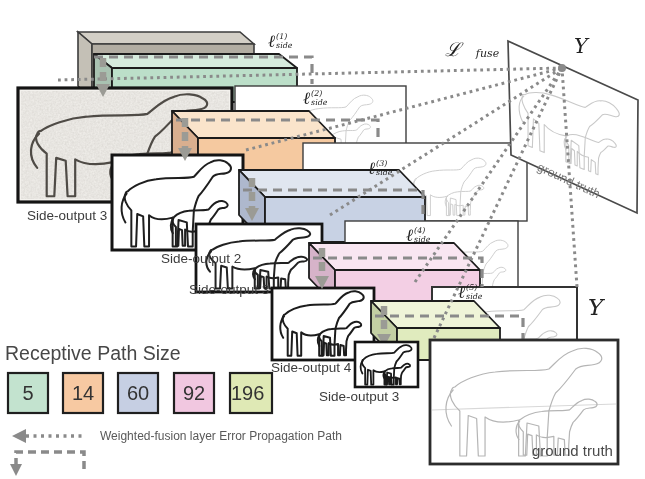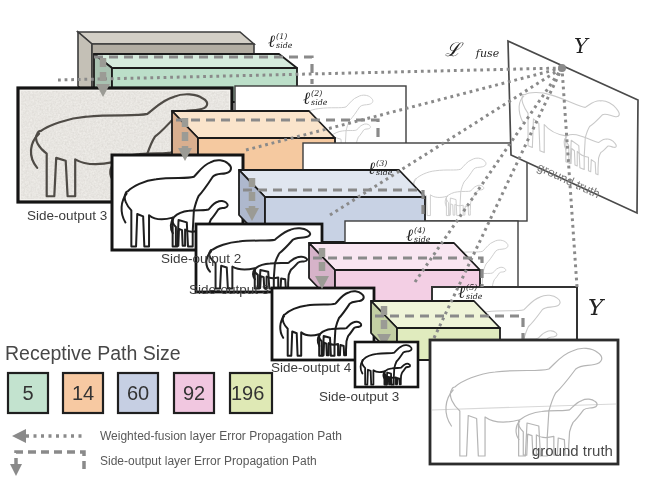--- a/index.html
+++ b/index.html
@@ -244,15 +244,14 @@
 <div class="lab so-label" style="left:319px;top:389px;">Side-output 3</div>
 
 <div class="lab legend-title" style="left:5px;top:342px;">Receptive Path Size</div>
 <div class="lab legend-num" style="left:8px;top:382px;">5</div>
 <div class="lab legend-num" style="left:63px;top:382px;">14</div>
 <div class="lab legend-num" style="left:118px;top:382px;">60</div>
 <div class="lab legend-num" style="left:174px;top:382px;">92</div>
 <div class="lab legend-num" style="left:231px;top:382px;width:28px;">196</div>
 
 <div class="lab legend-text" style="left:100px;top:429px;">Weighted-fusion layer Error Propagation Path</div>
-<div class="lab legend-text" style="left:100px;top:454px;">Side-output layer Error Propagation Path</div>
 
 </div>
 
 </body></html>

